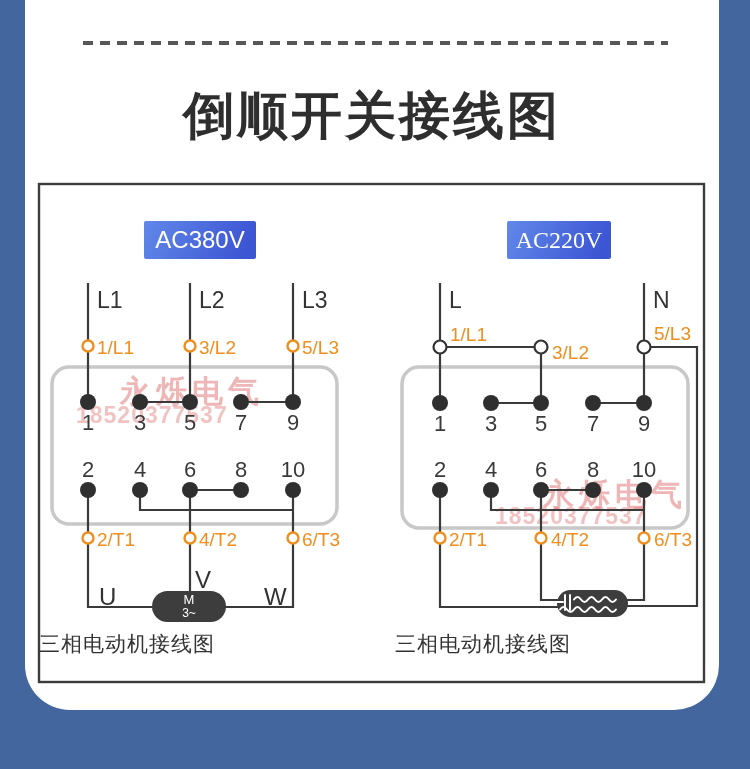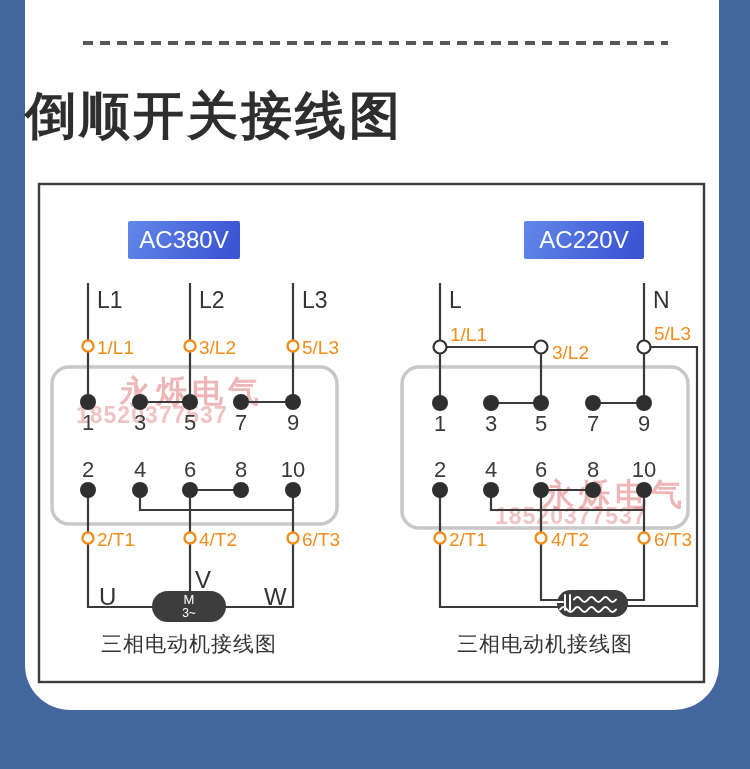--- a/index.html
+++ b/index.html
@@ -2,28 +2,28 @@
 <html><head>
 <meta charset="utf-8">
 <style>
   html,body{margin:0;padding:0;}
   body{background:#43669e;font-family:"Liberation Sans", sans-serif;}
   #stage{position:relative;width:750px;height:769px;background:#43669e;overflow:hidden;}
   .card{position:absolute;left:25px;top:0;width:694px;height:710px;background:#ffffff;
         border-radius:0 0 45px 45px;z-index:1;}
   .dashes{position:absolute;left:83px;top:41px;width:585px;height:4px;z-index:2;
         background:repeating-linear-gradient(90deg,#575757 0 10px,transparent 10px 17px);}
-  .title{position:absolute;left:25px;top:82px;width:694px;z-index:2;
+  .title{position:absolute;left:25px;top:82px;width:694px;text-align:center;z-index:2;
         font-size:51px;font-weight:600;color:#2e2e2e;letter-spacing:3px;}
   .badge{position:absolute;height:38px;z-index:5;display:flex;align-items:center;justify-content:center;
         background:linear-gradient(115deg,#6188e9 0%,#3c55d3 90%);color:#ffffff;font-size:24px;
         border-radius:2px;}
-  .badge-left{left:128px;top:221px;width:112px;}
-  .badge-right{left:524px;top:221px;width:120px;}
-  .caption{position:absolute;z-index:5;width:300px;text-align:center;font-size:21px;color:#333333;
+  .badge-left{left:144px;top:221px;width:112px;}
+  .badge-right{left:507px;top:221px;width:104px;font-family:Liberation Serif, serif;}
+  .caption{position:absolute;z-index:5;width:300px;font-size:21px;color:#333333;
         letter-spacing:1px;}
   .caption-left{left:39px;top:630px;}
   .caption-right{left:395px;top:630px;}
   .wm{position:absolute;z-index:3;color:rgba(222,110,110,0.5);font-weight:700;white-space:nowrap;}
   .wm-name{font-size:31px;letter-spacing:5px;margin-left:48px;}
   .wm-phone{font-size:23px;letter-spacing:1px;color:rgba(222,110,110,0.42);font-weight:600;}
   .wm-name-left{left:72px;top:371px;}
   .wm-phone-left{left:76px;top:402px;}
   .wm-name-right{left:495px;top:474px;}
   .wm-phone-right{left:495px;top:503px;}

